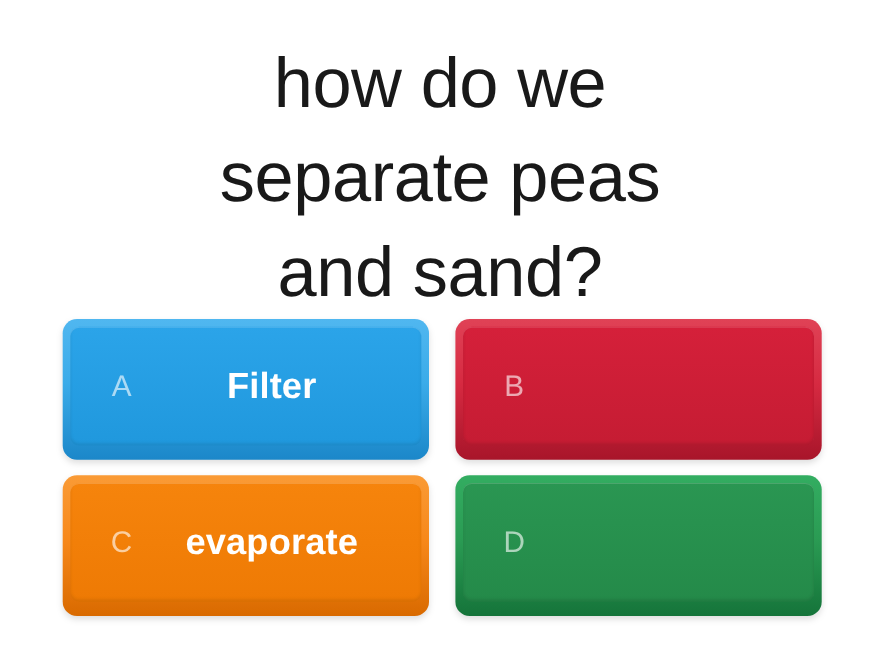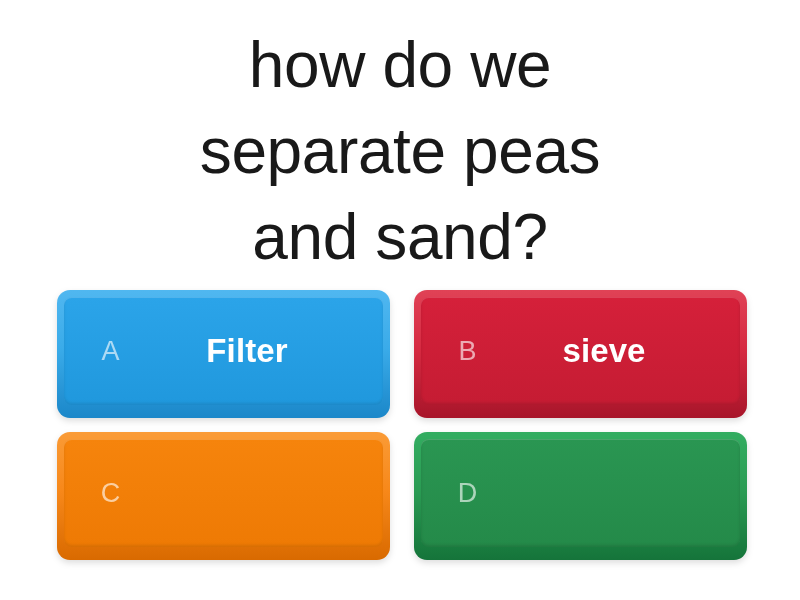--- a/index.html
+++ b/index.html
@@ -25,21 +25,21 @@
     box-sizing: border-box;
   }
 
   
   .question-area {
     width: 100%;
     height: 290px;
     display: flex;
     align-items: flex-start;
     justify-content: center;
-    padding-top: 22px;
+    padding-top: 32px;
     box-sizing: border-box;
   }
   .question-text {
     font-size: 64px;
     line-height: 86px;
     font-weight: 300;
     color: #191919;
     text-align: center;
     letter-spacing: -0.4px;
     max-width: 660px;
@@ -134,27 +134,27 @@
     <div class="answer-btn btn-blue">
       <div class="answer-face">
         <span class="answer-letter">A</span>
         <span class="answer-label">Filter</span>
       </div>
     </div>
 
     <div class="answer-btn btn-red">
       <div class="answer-face">
         <span class="answer-letter">B</span>
-        <span class="answer-label">sieve</span>
       </div>
     </div>
 
     <div class="answer-btn btn-orange">
       <div class="answer-face">
         <span class="answer-letter">C</span>
+        <span class="answer-label">evaporate</span>
       </div>
     </div>
 
     <div class="answer-btn btn-green">
       <div class="answer-face">
         <span class="answer-letter">D</span>
       </div>
     </div>
 
   </div>

